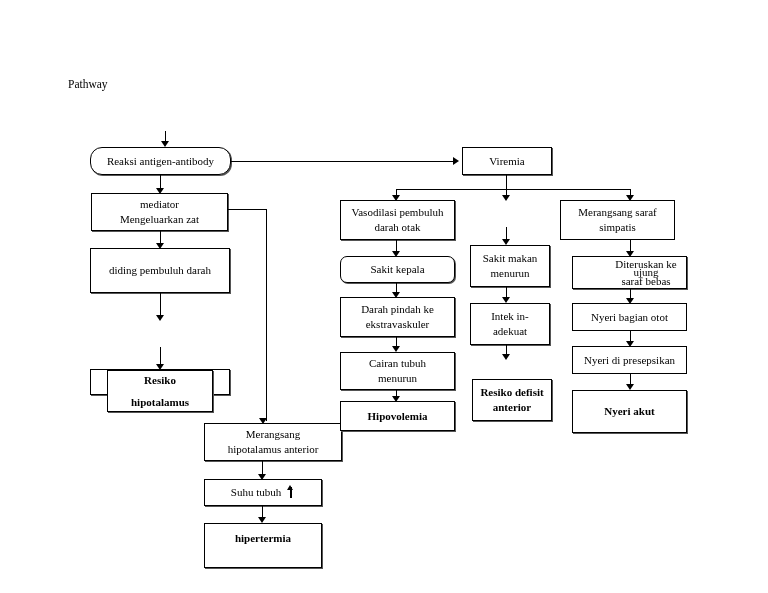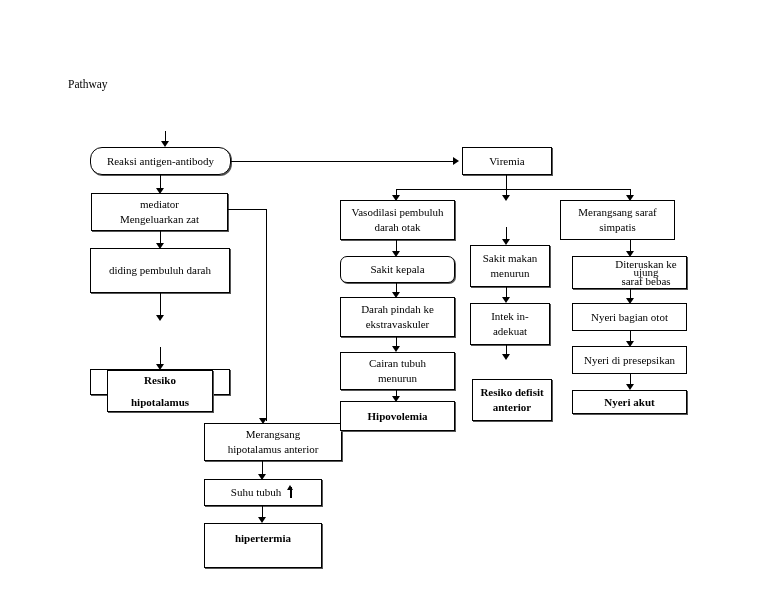--- a/index.html
+++ b/index.html
@@ -323,19 +323,19 @@
 
   <div class="node" style="left:572px; top:346px; width:115px; height:28px;">
     <span class="lines">
         <span class="ln">Nyeri di presepsikan</span>
       </span>
   </div>
 
   <div class="vline" style="left:630px; top:374px; height:13px;"></div>
   <div class="arrow-head" style="left:626px; top:384px;"></div>
 
-  <div class="node thick bold" style="left:572px; top:390px; width:115px; height:24px;">
+  <div class="node thick bold" style="left:572px; top:390px; width:115px; height:43px;">
     <span class="lines">
         <span class="ln">Nyeri akut</span>
       </span>
   </div>
 
 </div>
 
 </body></html>

